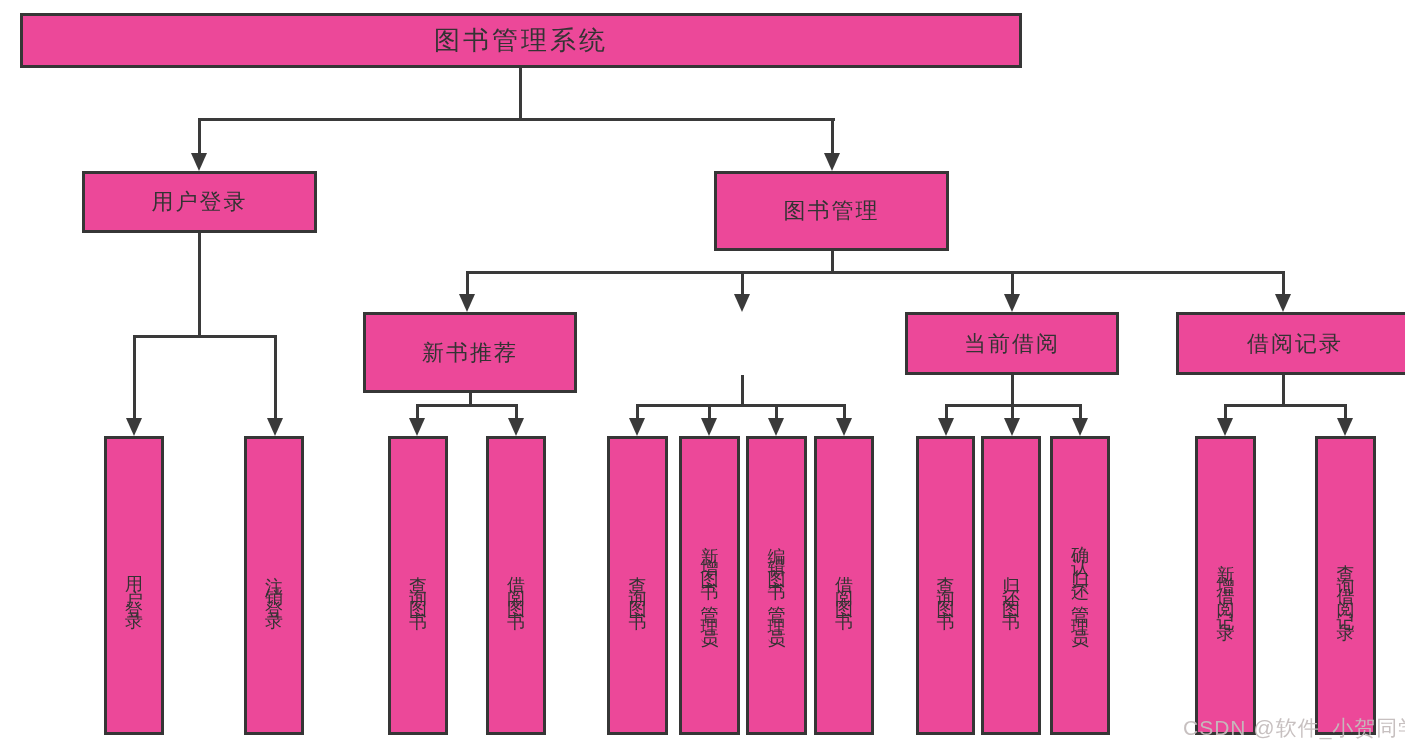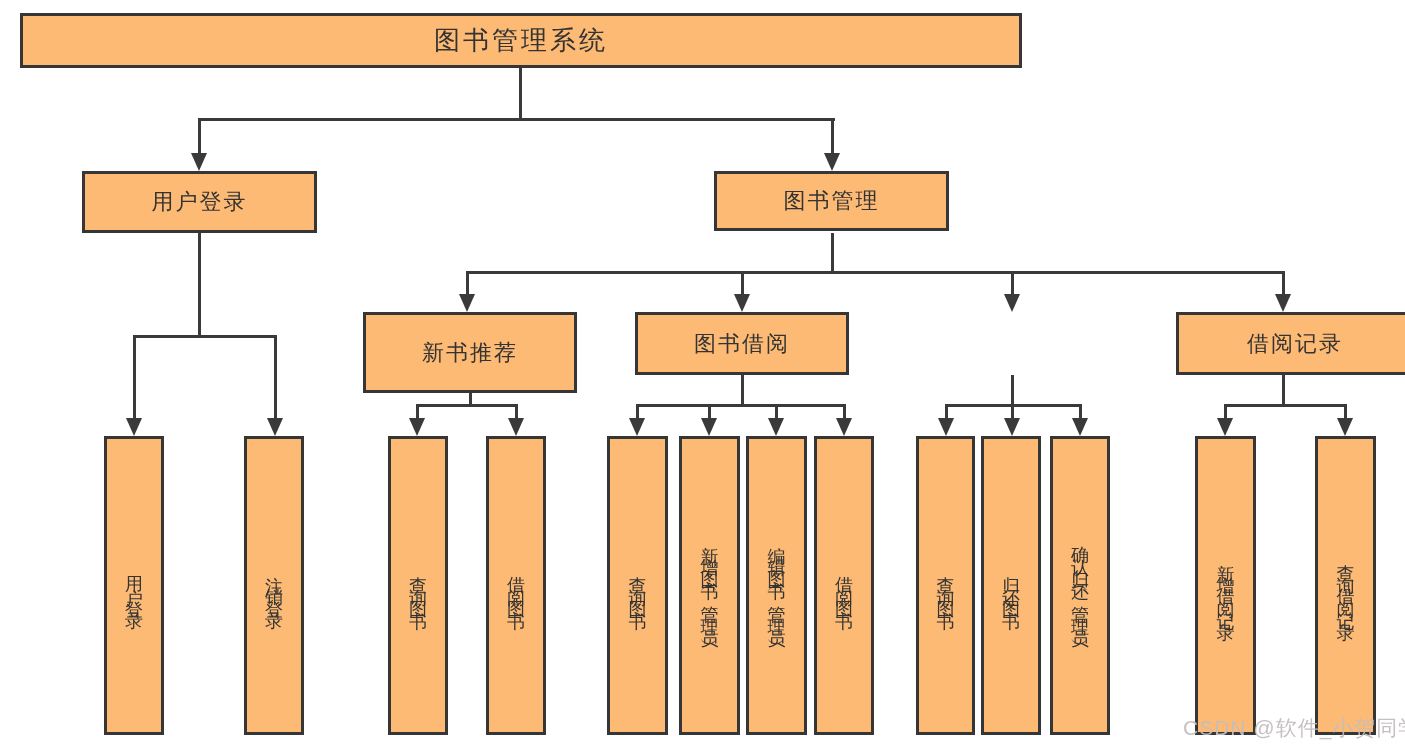--- a/index.html
+++ b/index.html
@@ -1,21 +1,21 @@
 <!DOCTYPE html>
 <html><head>
 <meta charset="utf-8">
 <style>
   html,body{margin:0;padding:0;background:#ffffff;}
   .canvas{
     position:relative;width:1405px;height:747px;background:#ffffff;
     font-family:"Liberation Sans",sans-serif;color:#333333;overflow:hidden;
   }
   .box{
-    position:absolute;background:#fdba74;border:3px solid #363636;box-sizing:border-box;
+    position:absolute;background:#ec4899;border:3px solid #363636;box-sizing:border-box;
     display:flex;align-items:center;justify-content:center;z-index:2;
   }
   .root-box{font-size:26px;letter-spacing:3px;font-weight:400;}
   .hbox{font-size:22px;letter-spacing:2px;}
   .leaf .vtext{
     writing-mode:vertical-rl;text-orientation:mixed;
     font-size:18px;letter-spacing:12px;line-height:1;
   }
   .line{position:absolute;background:#3a3a3a;z-index:1;}
   .arrow{
@@ -92,29 +92,29 @@
   <div class="line" style="left:1344px;top:404px;width:3px;height:16px"></div>
   <div class="arrow" style="left:1337px;top:418px"></div>
 
   <div class="box root-box" style="left:20px;top:13px;width:1002px;height:55px">
     <span>图书管理系统</span>
   </div>
 
   <div class="box hbox" style="left:82px;top:171px;width:235px;height:62px">
     <span>用户登录</span>
   </div>
-  <div class="box hbox" style="left:714px;top:171px;width:235px;height:60px">
+  <div class="box hbox" style="left:714px;top:171px;width:235px;height:80px">
     <span>图书管理</span>
   </div>
 
   <div class="box hbox" style="left:363px;top:312px;width:214px;height:81px">
     <span>新书推荐</span>
   </div>
-  <div class="box hbox" style="left:635px;top:312px;width:214px;height:63px">
-    <span>图书借阅</span>
+  <div class="box hbox" style="left:905px;top:312px;width:214px;height:63px">
+    <span>当前借阅</span>
   </div>
   <div class="box hbox" style="left:1176px;top:312px;width:238px;height:63px">
     <span>借阅记录</span>
   </div>
 
   <div class="box leaf" style="left:104px;top:436px;width:60px;height:299px">
     <span class="vtext">用户登录</span>
   </div>
   <div class="box leaf" style="left:244px;top:436px;width:60px;height:299px">
     <span class="vtext">注销登录</span>

